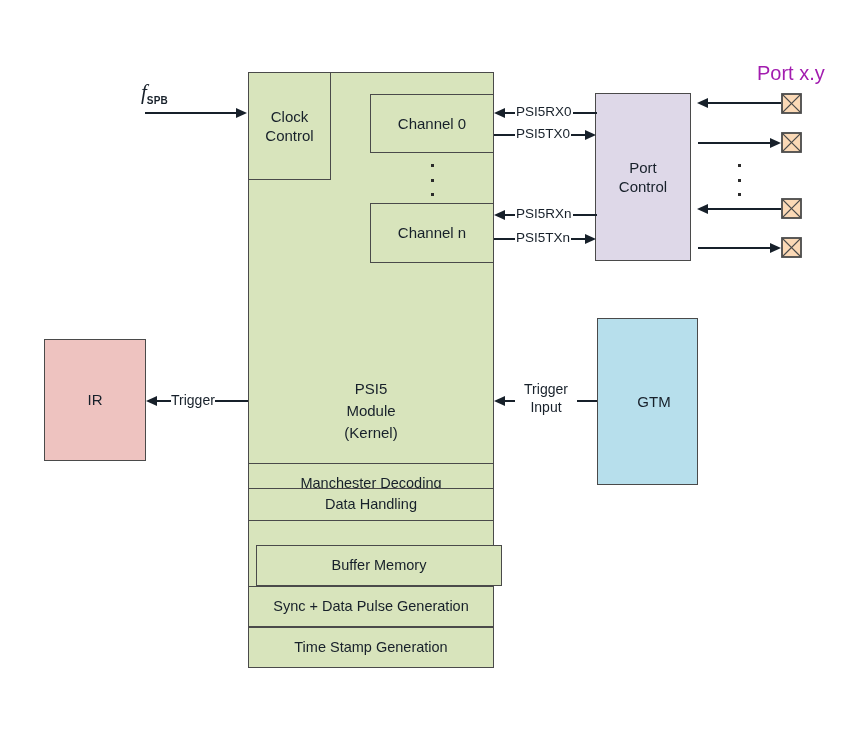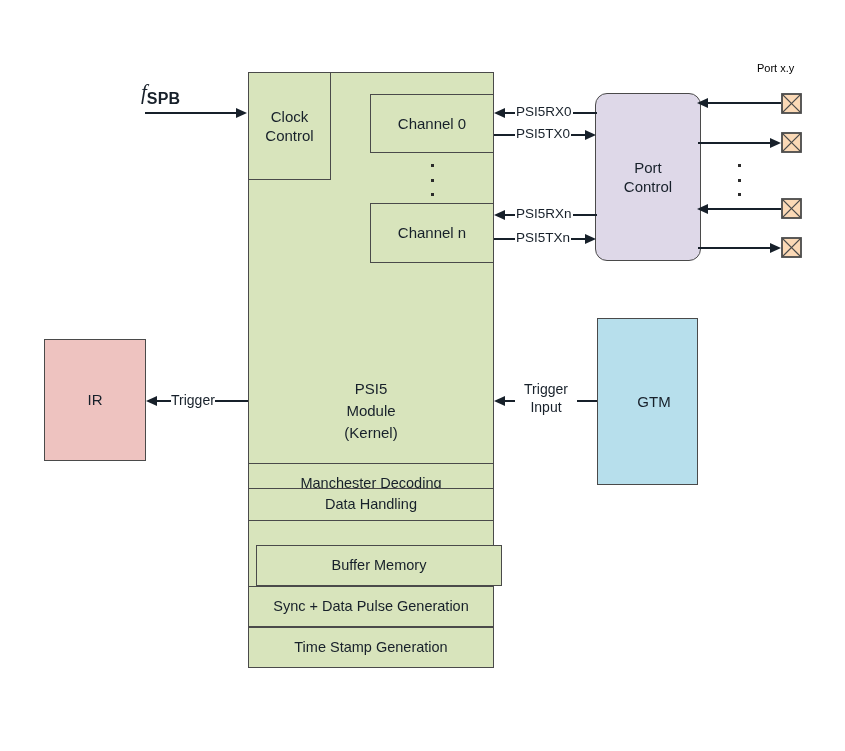--- a/index.html
+++ b/index.html
@@ -85,38 +85,38 @@
   .trig-label {
     position: absolute;
     font-size: 14px;
     color: #17202a;
     text-align: center;
     background: #ffffff;
     line-height: 1.25;
   }
   .port-title {
     position: absolute;
-    font-size: 11px;
-    color: #000000;
+    font-size: 20px;
+    color: #a21caf;
     white-space: nowrap;
   }
   .fspb {
     position: absolute;
     font-size: 19px;
     white-space: nowrap;
     color: #17202a;
   }
   .fspb .fi {
     font-family: "Liberation Serif", serif;
     font-style: italic;
     font-size: 21px;
   }
   .fspb .sub {
     font-family: "Liberation Sans", sans-serif;
-    font-size: 16px;
+    font-size: 10px;
     font-weight: bold;
     vertical-align: sub;
     letter-spacing: 0.2px;
   }
   .dot {
     position: absolute;
     width: 3px;
     height: 3px;
     background: #2b2b2b;
   }
@@ -169,21 +169,21 @@
   <div class="box green stack-row" style="left:248px; top:545px; width:246px; height:41px;margin-left:8px;">
     <span>Buffer Memory</span>
   </div>
   <div class="box green stack-row" style="left:248px; top:627px; width:246px; height:41px;">
     <span>Time Stamp Generation</span>
   </div>
   <div class="box green stack-row" style="left:248px; top:586px; width:246px; height:41px;">
     <span>Sync + Data Pulse Generation</span>
   </div>
 
-  <div class="box purple" style="left:595px; top:93px; width:106px; height:168px; flex-direction:column; font-size:15px;border-radius:12px;">
+  <div class="box purple" style="left:595px; top:93px; width:96px; height:168px; flex-direction:column; font-size:15px;">
     <span>Port</span>
     <span>Control</span>
   </div>
 
   <div class="box pink" style="left:44px; top:339px; width:102px; height:122px; font-size:15px;">
     <span>IR</span>
   </div>
 
   <div class="box blue" style="left:597px; top:318px; width:101px; height:167px; font-size:15px;">
     <span>GTM</span>

